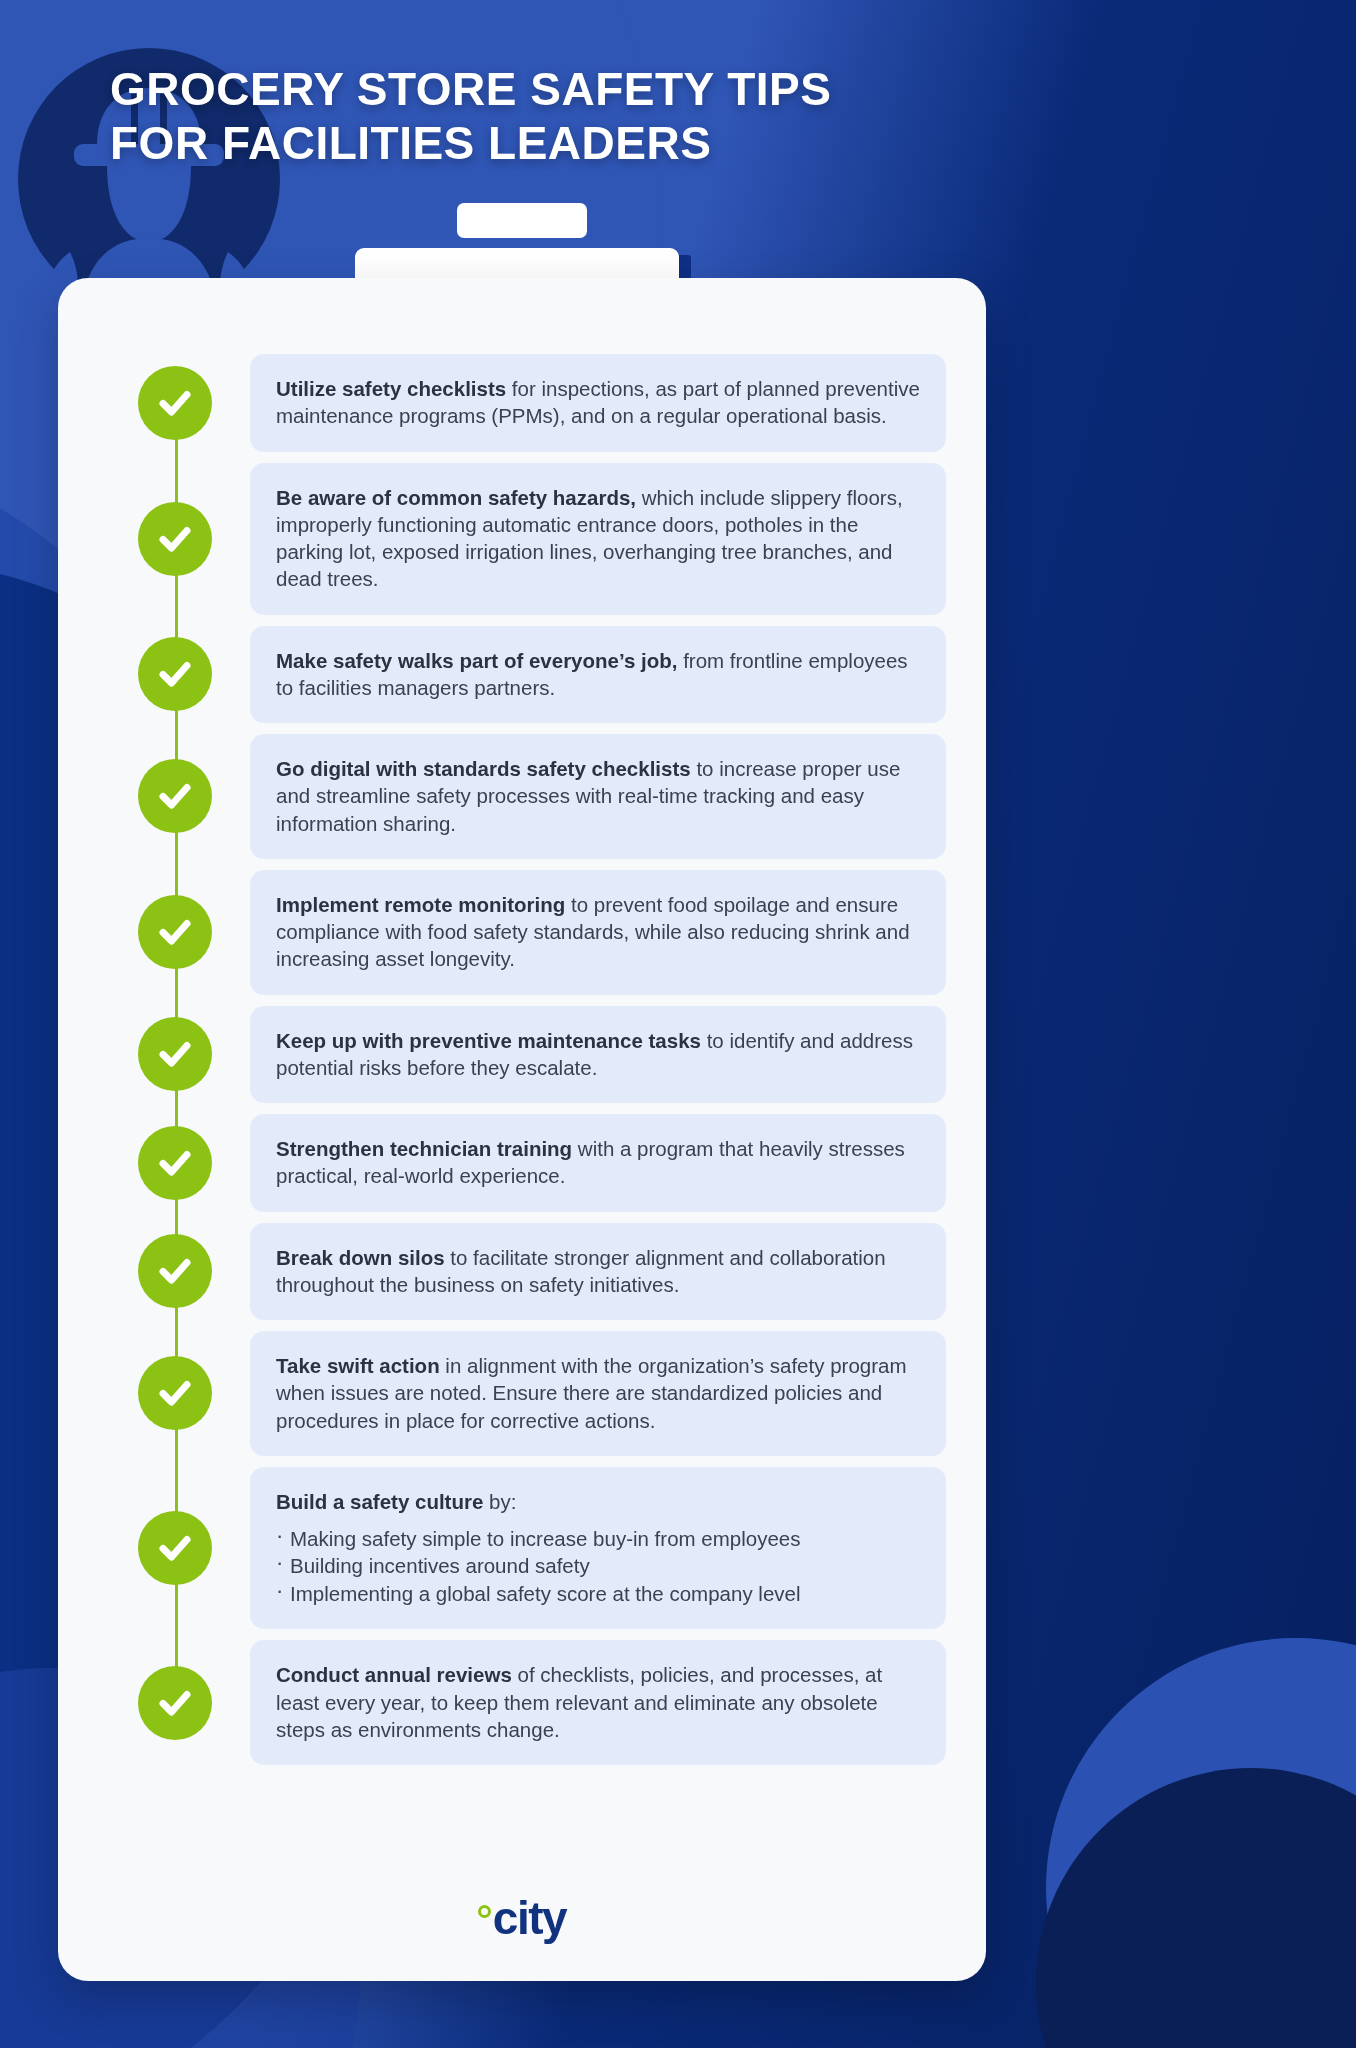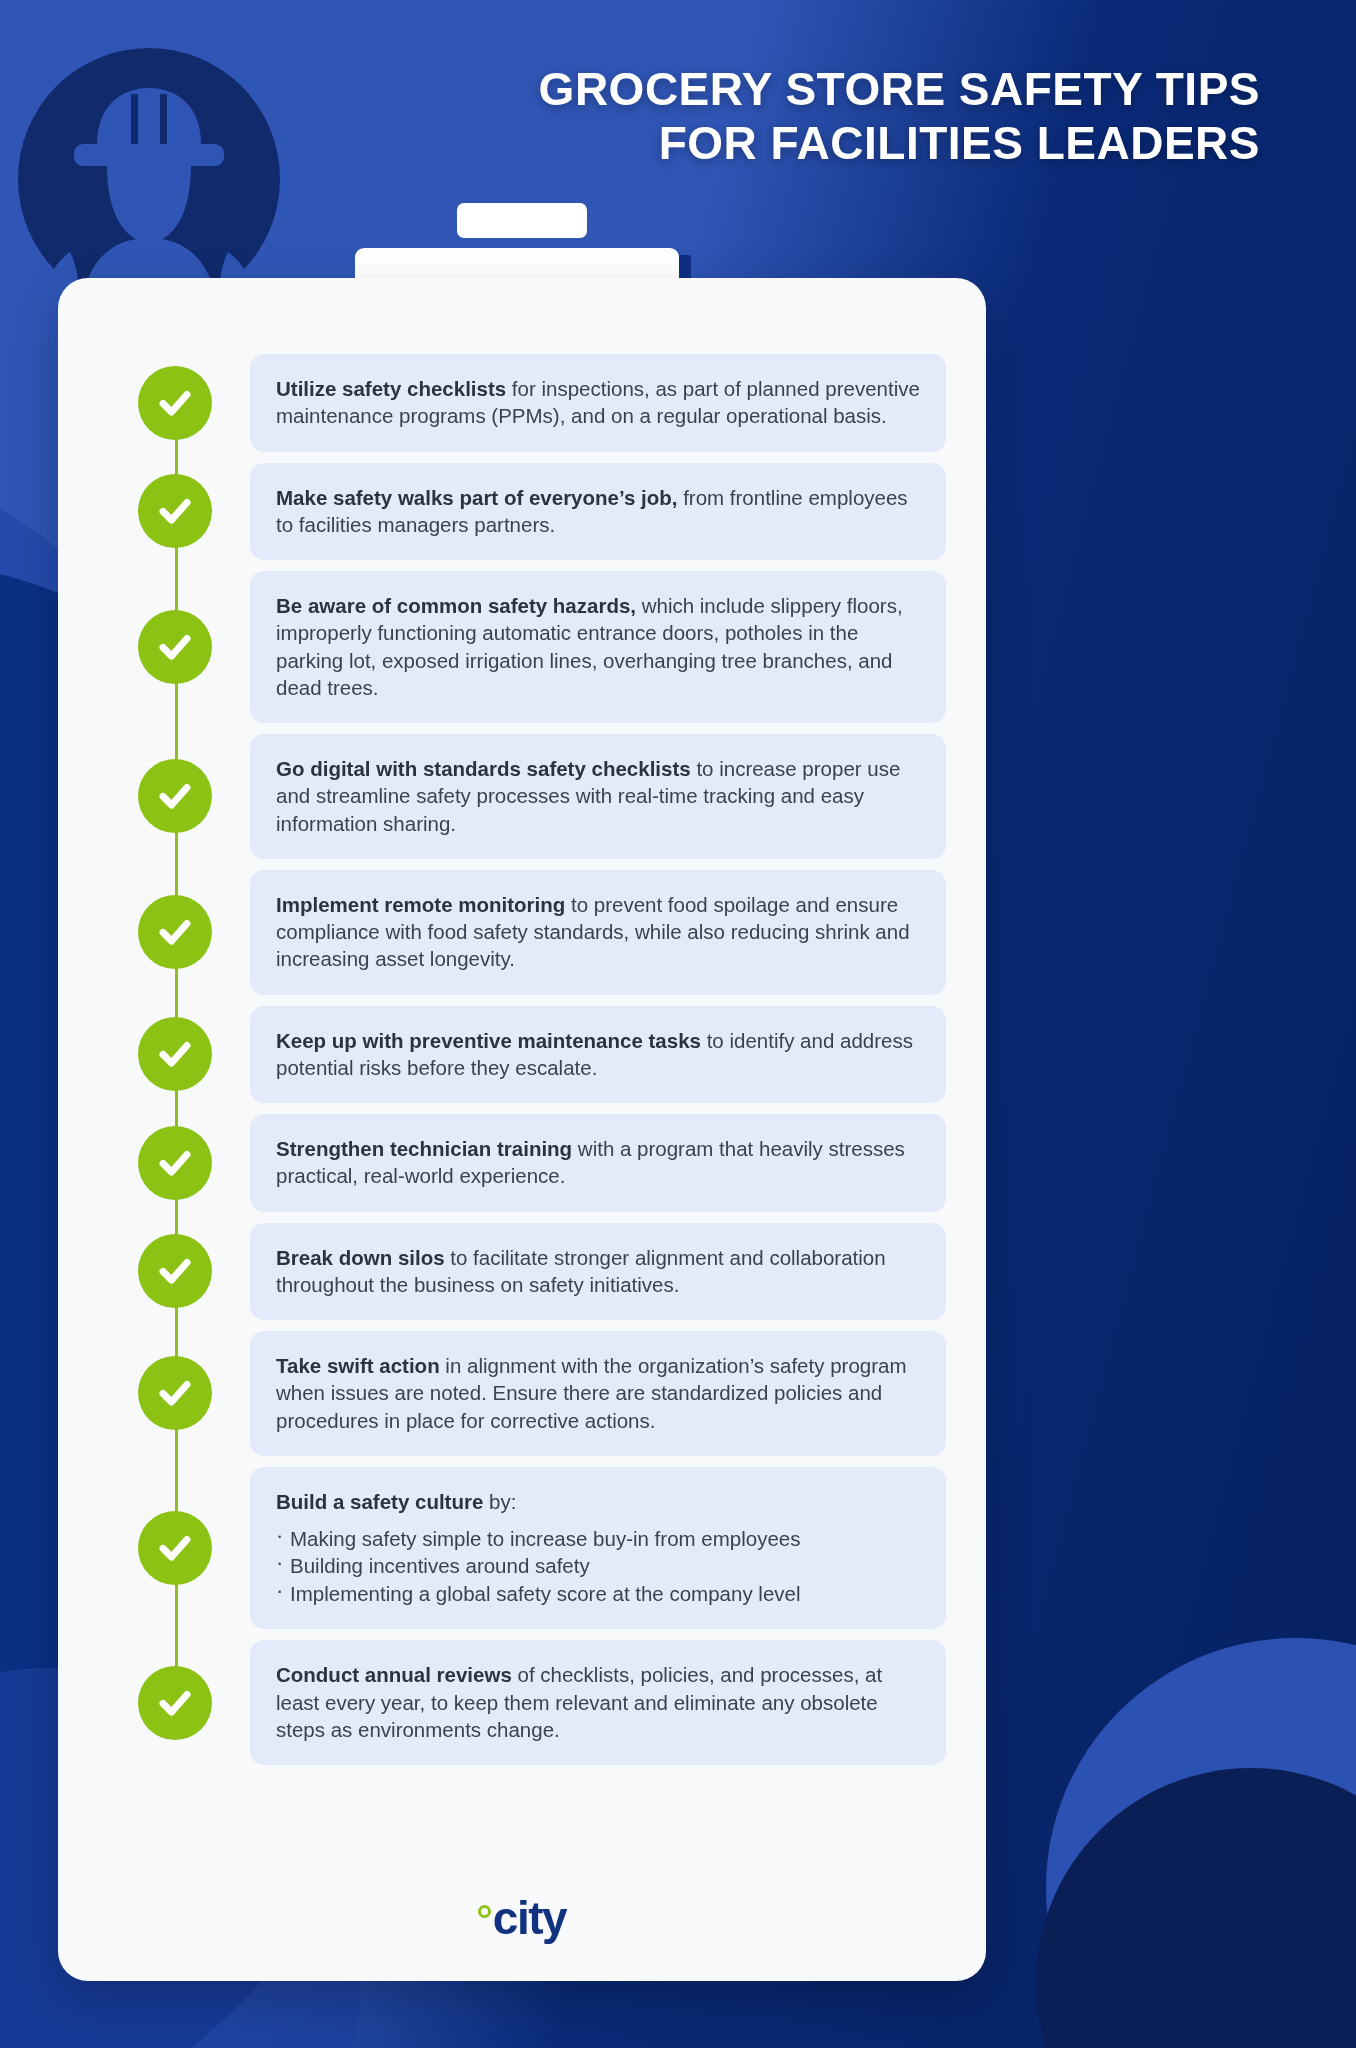--- a/index.html
+++ b/index.html
@@ -92,21 +92,21 @@
     width: 262px;
     height: 262px;
   }
 
   
   .title {
     position: absolute;
     left: 110px;
     top: 62px;
     width: 1150px;
-    text-align: right;
+    text-align: left;
     color: #ffffff;
     font-weight: 900;
     font-size: 46px;
     line-height: 1.18;
     letter-spacing: .5px;
     text-shadow: 0 3px 10px rgba(0,0,0,.30);
     z-index: 6;
   }
 
   
@@ -351,33 +351,33 @@
       </div>
       <div class="tip">
         <div class="check-col">
           <div class="check-circle">
             <svg width="44" height="44" viewBox="0 0 44 44" aria-hidden="true">
               <path d="M10 22.5 L18.5 31 L34 13.5" fill="none" stroke="#ffffff" stroke-width="7" stroke-linecap="round" stroke-linejoin="round"></path>
             </svg>
           </div>
         </div>
         <div class="tip-card">
+          <p><b>Be aware of common safety hazards,</b><span> which include slippery floors, improperly functioning automatic entrance doors, potholes in the parking lot, exposed irrigation lines, overhanging tree branches, and dead trees.</span></p>
+        </div>
+      </div>
+      <div class="tip">
+        <div class="check-col">
+          <div class="check-circle">
+            <svg width="44" height="44" viewBox="0 0 44 44" aria-hidden="true">
+              <path d="M10 22.5 L18.5 31 L34 13.5" fill="none" stroke="#ffffff" stroke-width="7" stroke-linecap="round" stroke-linejoin="round"></path>
+            </svg>
+          </div>
+        </div>
+        <div class="tip-card">
           <p><b>Make safety walks part of everyone’s job,</b><span> from frontline employees to facilities managers partners.</span></p>
-        </div>
-      </div>
-      <div class="tip">
-        <div class="check-col">
-          <div class="check-circle">
-            <svg width="44" height="44" viewBox="0 0 44 44" aria-hidden="true">
-              <path d="M10 22.5 L18.5 31 L34 13.5" fill="none" stroke="#ffffff" stroke-width="7" stroke-linecap="round" stroke-linejoin="round"></path>
-            </svg>
-          </div>
-        </div>
-        <div class="tip-card">
-          <p><b>Be aware of common safety hazards,</b><span> which include slippery floors, improperly functioning automatic entrance doors, potholes in the parking lot, exposed irrigation lines, overhanging tree branches, and dead trees.</span></p>
         </div>
       </div>
       <div class="tip">
         <div class="check-col">
           <div class="check-circle">
             <svg width="44" height="44" viewBox="0 0 44 44" aria-hidden="true">
               <path d="M10 22.5 L18.5 31 L34 13.5" fill="none" stroke="#ffffff" stroke-width="7" stroke-linecap="round" stroke-linejoin="round"></path>
             </svg>
           </div>
         </div>

